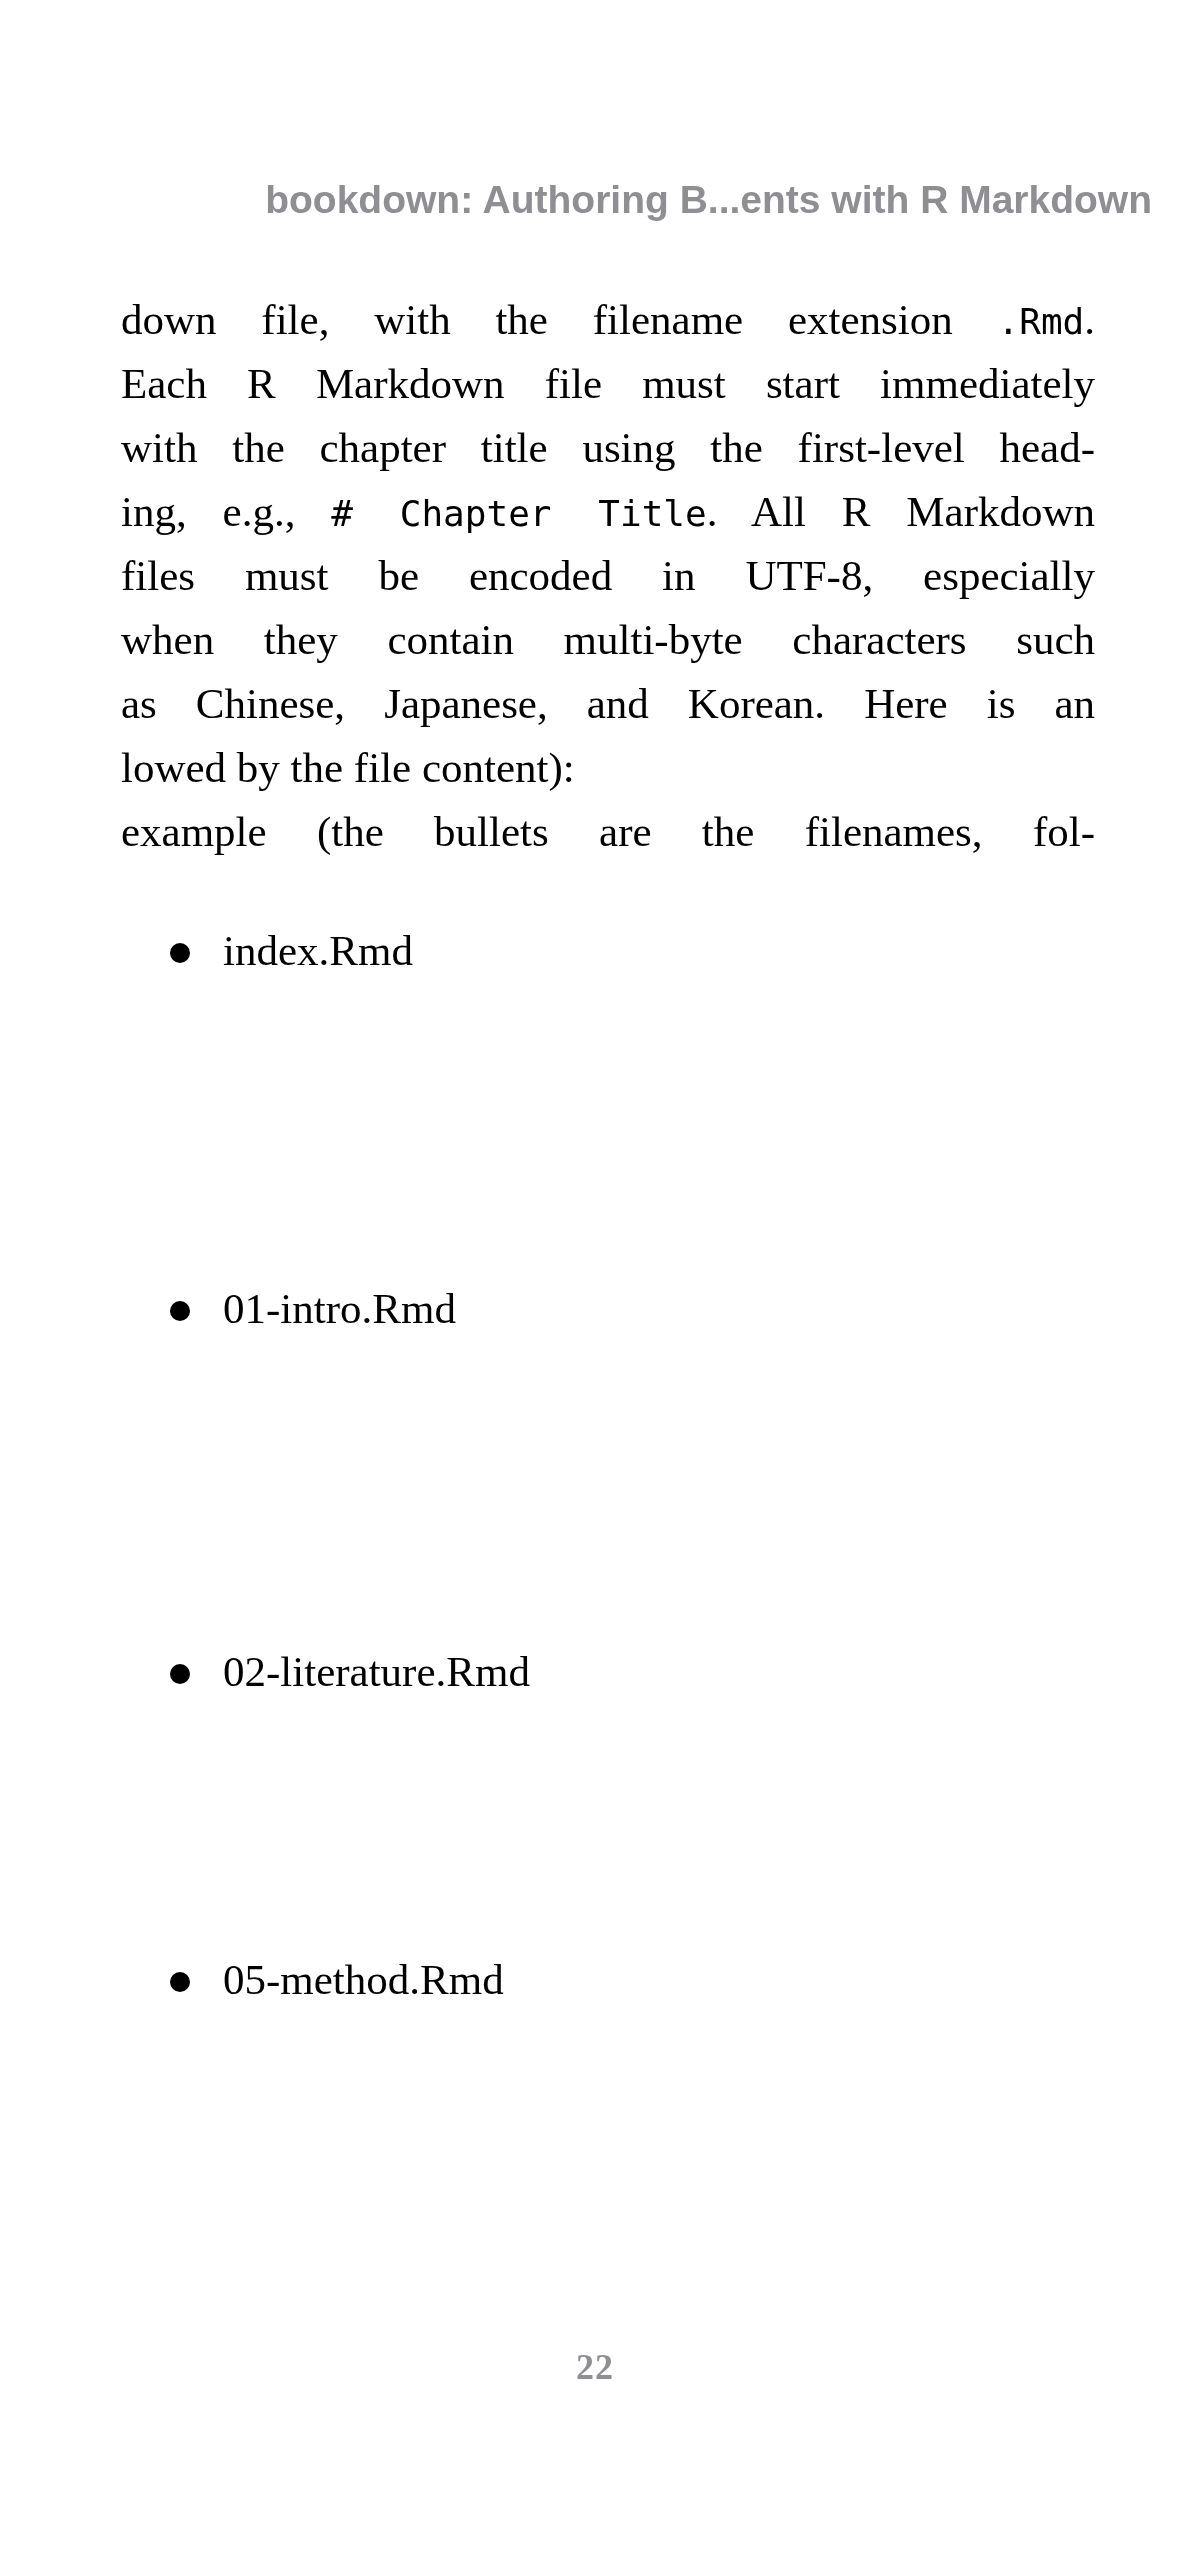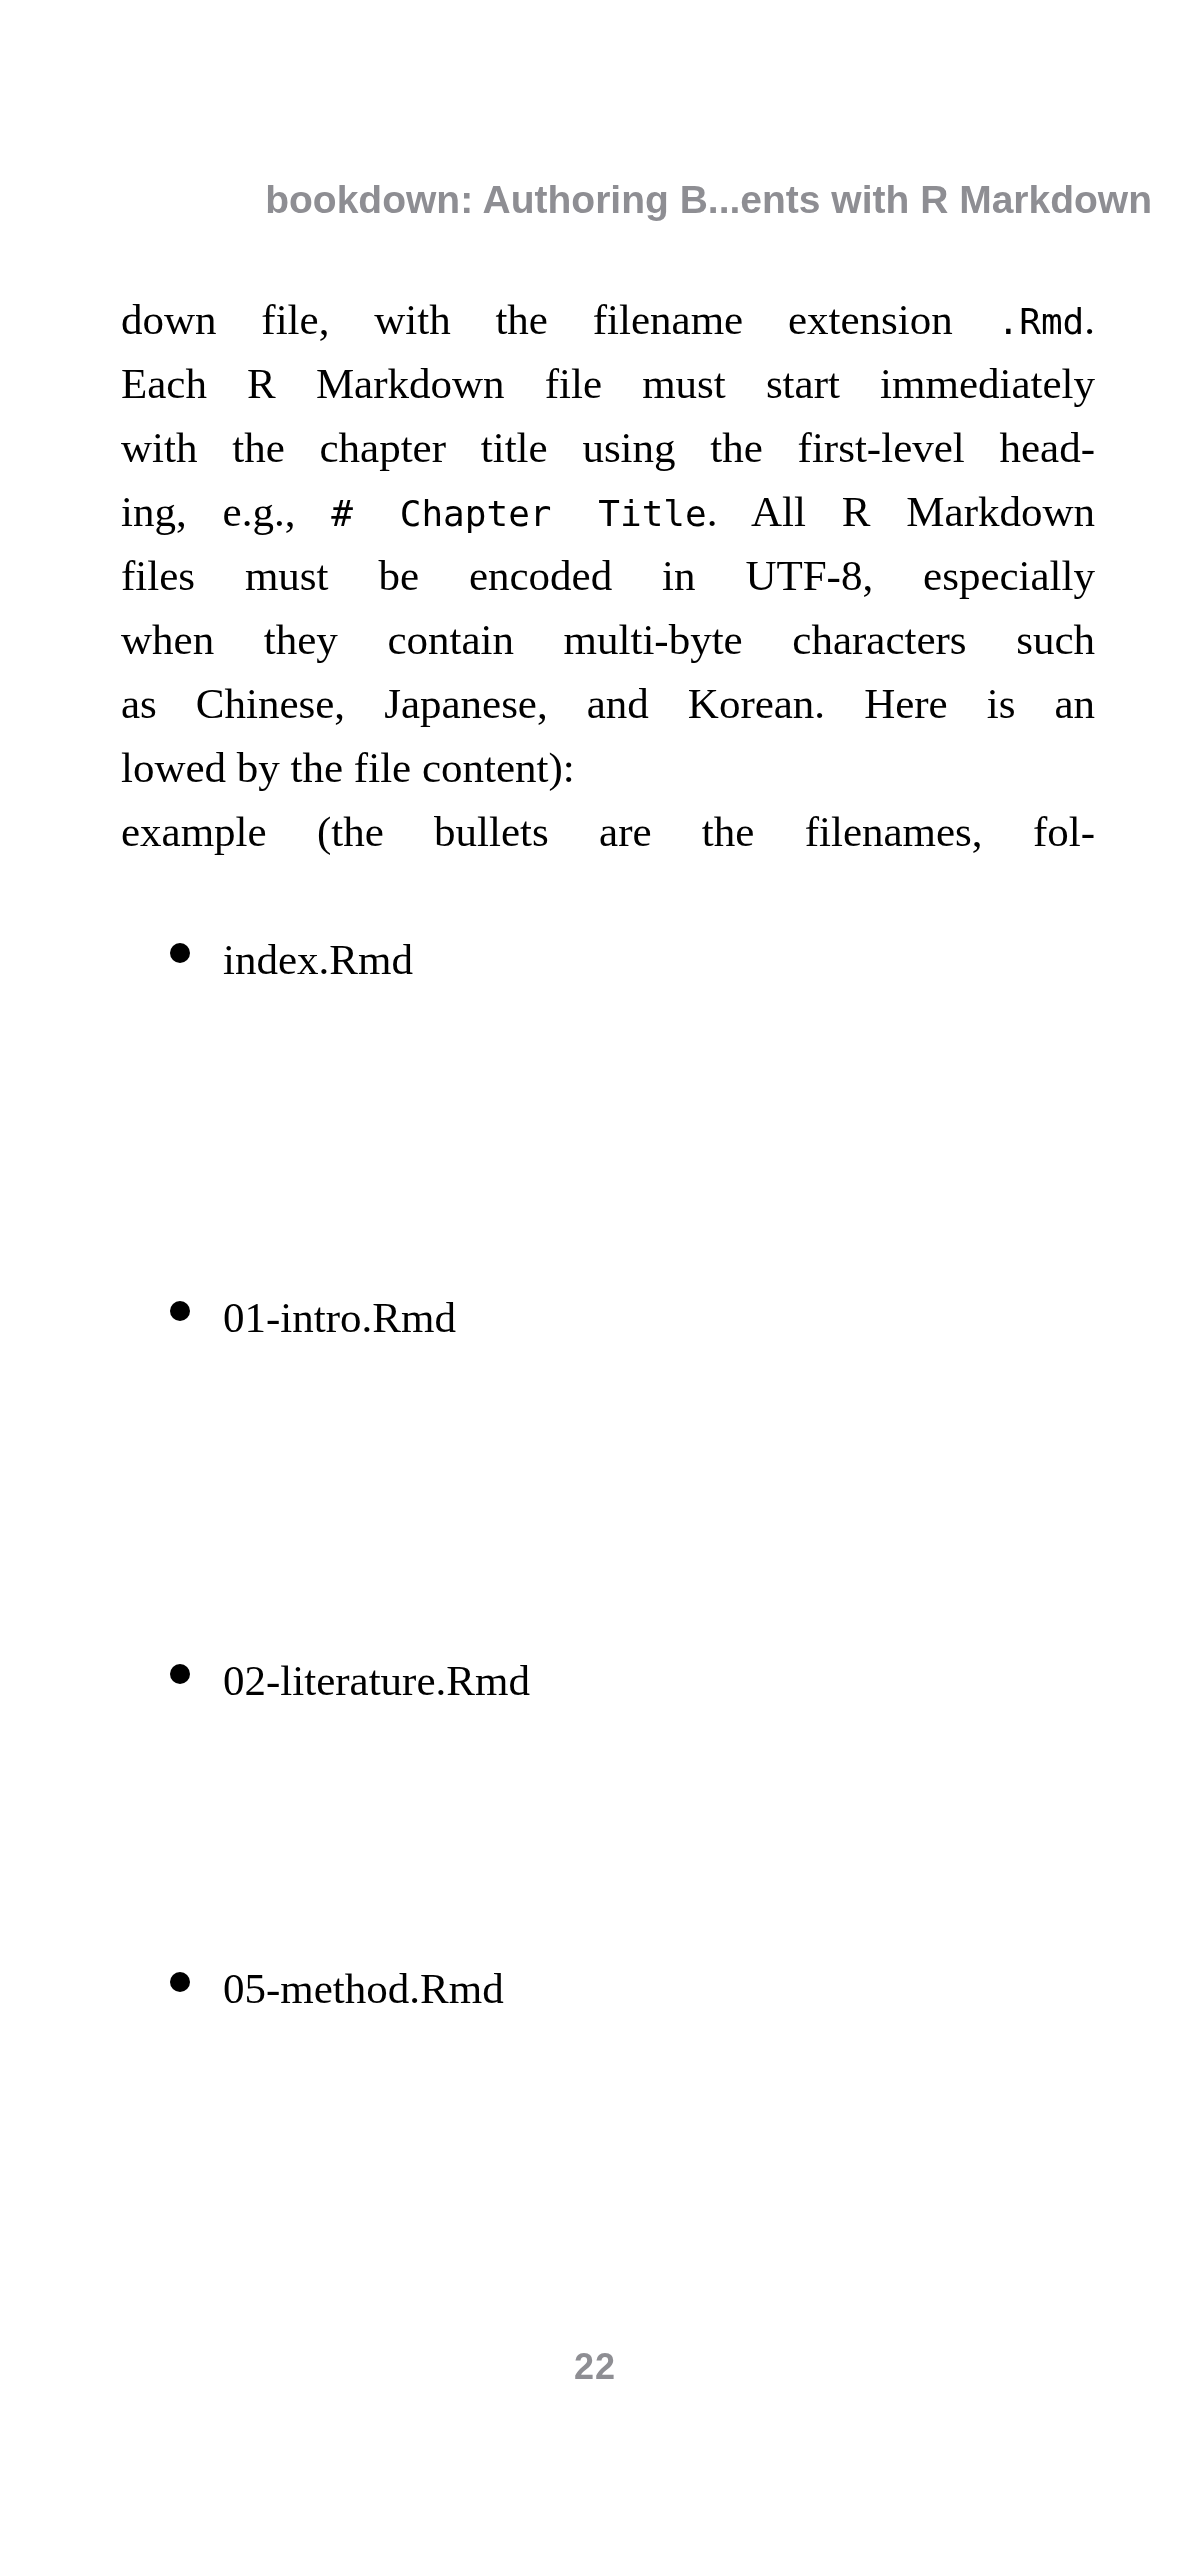--- a/index.html
+++ b/index.html
@@ -70,29 +70,28 @@
     top: 24px;
     width: 20px;
     height: 20px;
     border-radius: 50%;
     background: #000000;
   }
   .li-label {
     position: absolute;
     left: 115px;
     white-space: nowrap;
-    margin-top: 9px;
   }
   .page-number {
     position: absolute;
     top: 2346px;
     left: 0;
     right: 0;
     text-align: center;
-    font-family: Liberation Sans, sans-serif;
+    font-family: Liberation Serif, serif;
     font-weight: 700;
     font-size: 36px;
     color: #8e8e93;
     letter-spacing: 1px;
   }
 </style>
 </head>
 <body>
 
 <div class="page">

